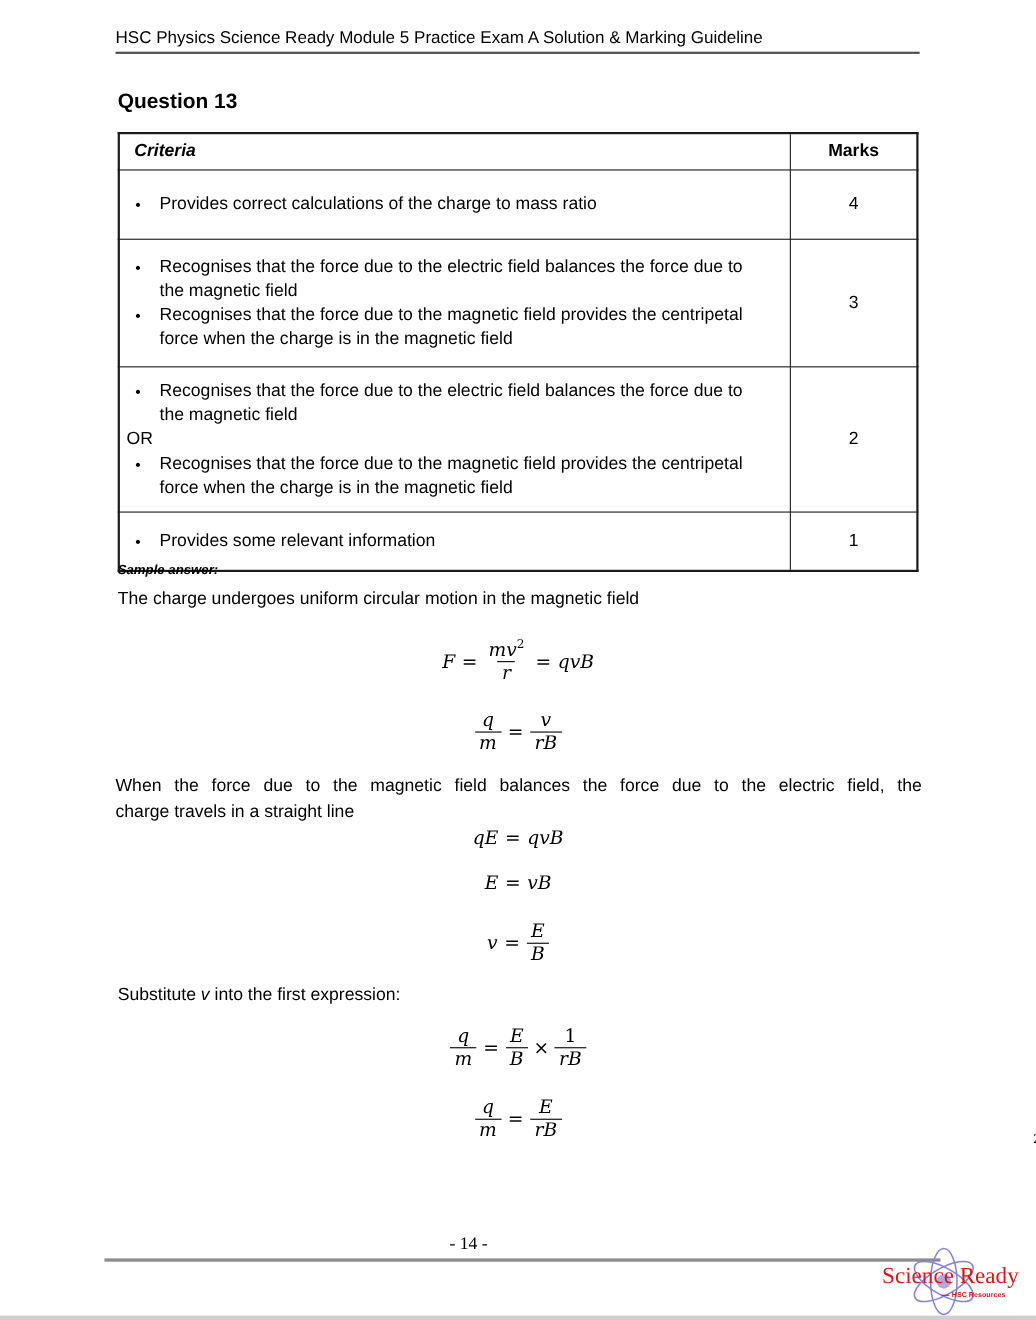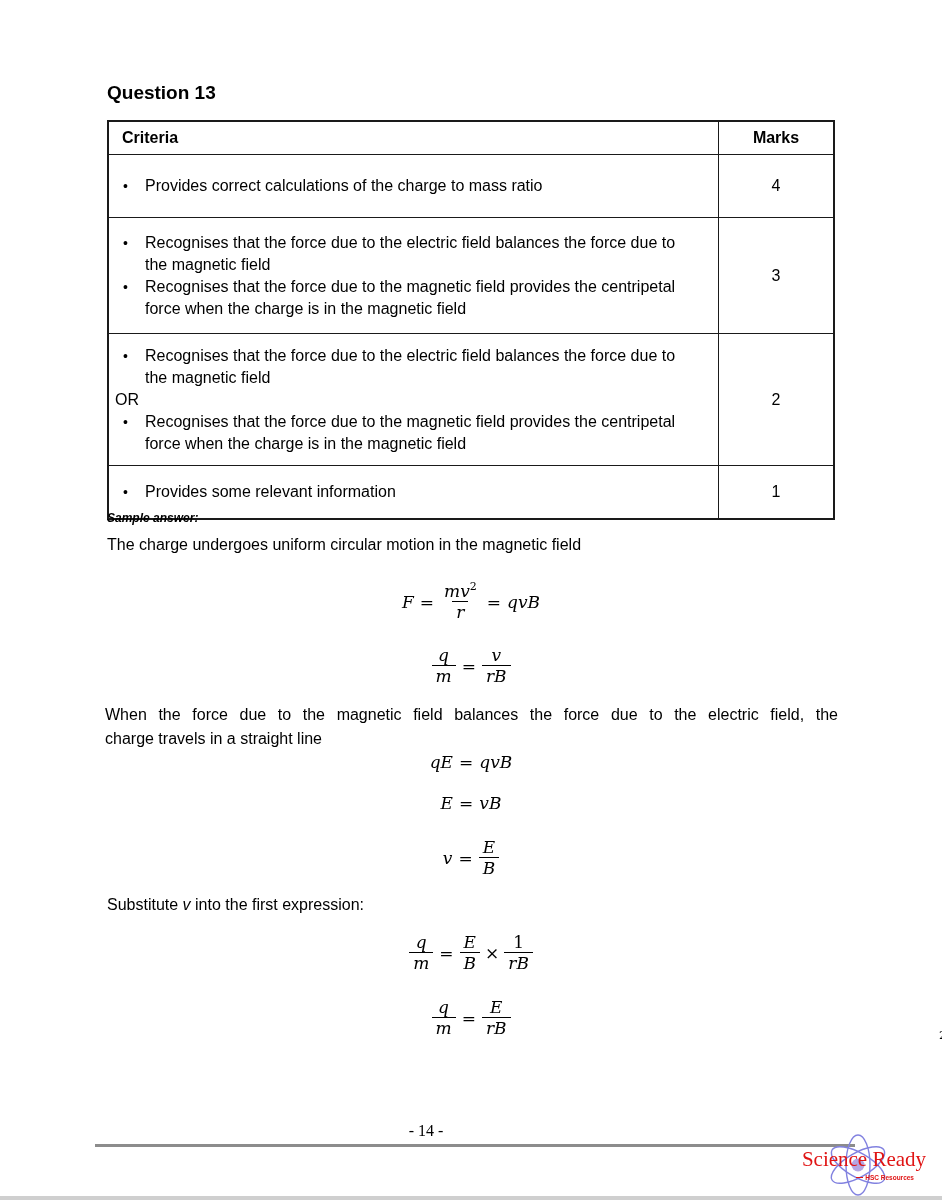--- a/index.html
+++ b/index.html
@@ -11,21 +11,21 @@
               padding-bottom:3px;border-bottom:2px solid #4f4f4f;}
 
   
   .q-title{position:absolute;left:107px;top:82px;font-size:19px;font-weight:bold;}
 
   
   table.criteria{position:absolute;left:107px;top:120px;width:728px;
                  border-collapse:collapse;table-layout:fixed;font-size:16px;
                  border:2px solid #1a1a1a;}
   table.criteria th,table.criteria td{border:1px solid #1a1a1a;}
-  th.crit-h{text-align:left;padding-left:13px;font-weight:bold;height:30px;}
+  th.crit-h{text-align:left;padding-left:13px;font-weight:bold;height:30px;font-style:italic;}
   th.marks-h{width:112px;text-align:center;font-weight:bold;}
   td.crit{padding:6px 8px 6px 6px;vertical-align:middle;line-height:22px;}
   td.marks{text-align:center;vertical-align:middle;}
   tr.r1 td{height:50px;}
   tr.r2 td{height:103px;}
   tr.r3 td{height:119px;}
   tr.r4 td{height:40px;}
   .item{display:flex;}
   .item .bullet{width:22px;margin-left:8px;flex:none;font-size:14px;}
   .item .itext{max-width:545px;}
@@ -65,20 +65,23 @@
                font-family:"Liberation Serif",serif;font-size:21px;color:#e01414;z-index:2;}
   .logo .subwrap{position:absolute;right:28px;top:42px;z-index:2;display:flex;align-items:center;}
   .logo .subdash{display:inline-block;width:7px;height:0;border-top:1px solid #e01414;margin-right:2px;}
   .logo .subtext{font-size:6.5px;font-weight:bold;color:#e01414;}
 </style>
 </head>
 <body>
 
 <div class="page">
 
+  <div class="doc-header">
+    <span>HSC Physics Science Ready Module 5 Practice Exam A Solution &amp; Marking Guideline</span>
+  </div>
 
   <div class="q-title">Question 13</div>
 
   <table class="criteria">
     <tbody>
         <tr>
       <th class="crit-h">Criteria</th>
       <th class="marks-h">Marks</th>
     </tr>
     <tr class="r1">

